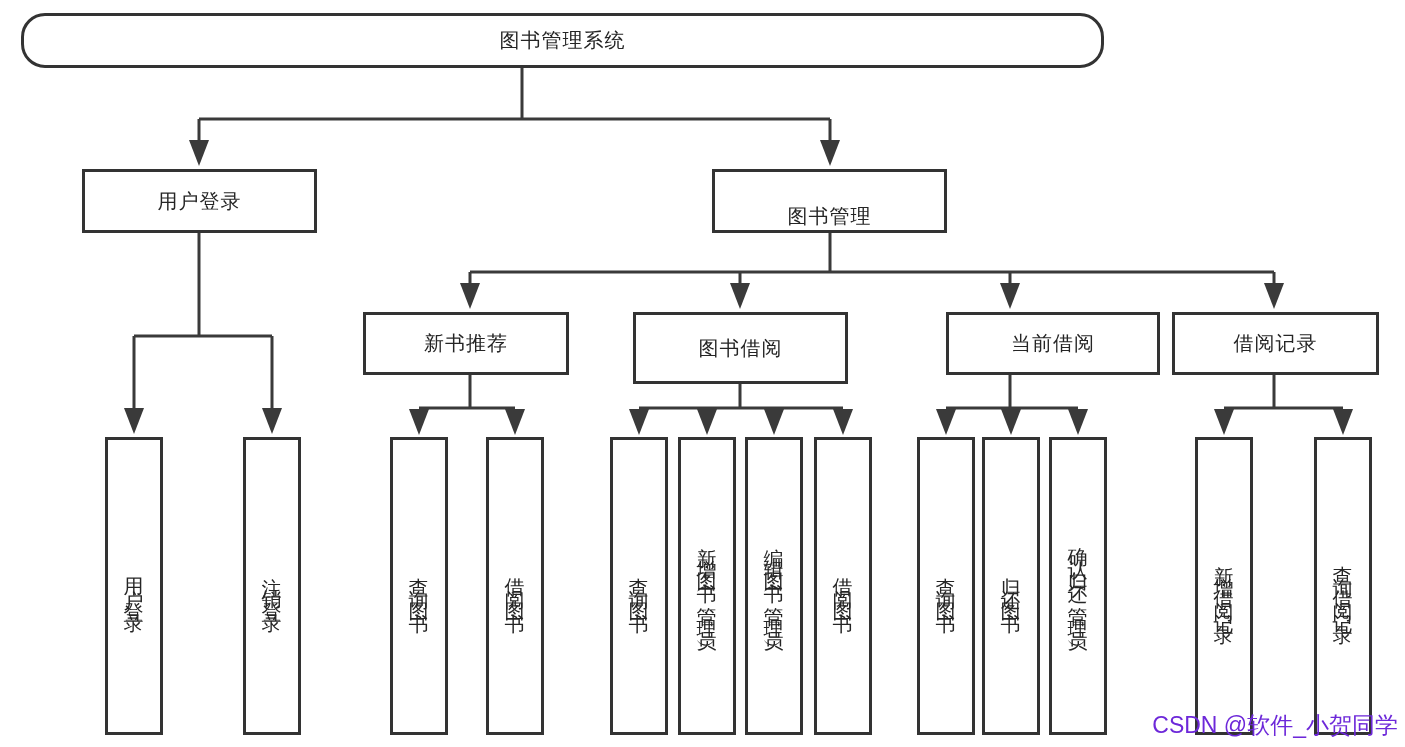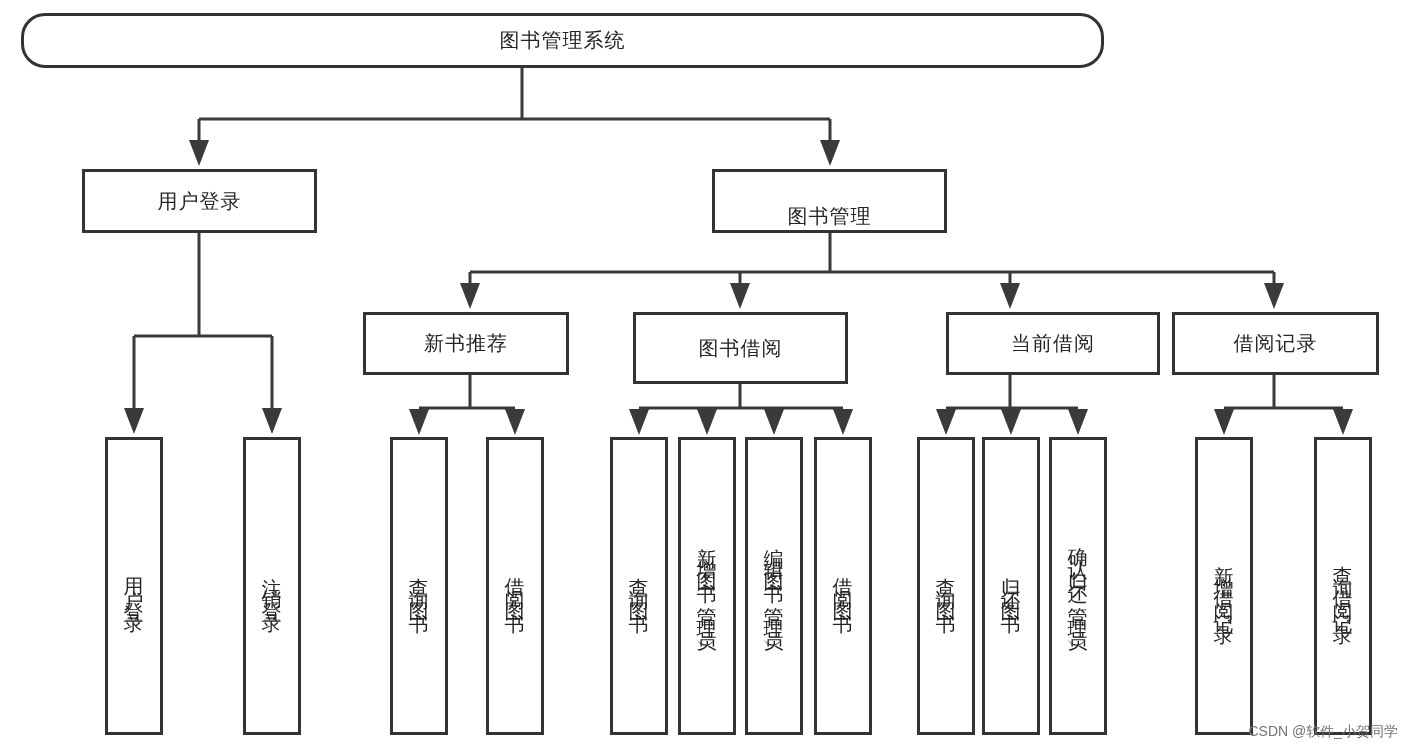--- a/index.html
+++ b/index.html
@@ -56,22 +56,22 @@
   .leaf     { top: 437px; width: 58px; height: 298px; }
   .l-a1 { left: 105px; }  .l-a2 { left: 243px; }
   .l-b1 { left: 390px; }  .l-b2 { left: 486px; }
   .l-c1 { left: 610px; }  .l-c2 { left: 678px; }  .l-c3 { left: 745px; }  .l-c4 { left: 814px; }
   .l-d1 { left: 917px; }  .l-d2 { left: 982px; }  .l-d3 { left: 1049px; }
   .l-e1 { left: 1195px; } .l-e2 { left: 1314px; }
   .watermark {
     position: absolute;
     right: 7px;
     bottom: 6px;
-    font-size: 14px;
-    color: #737373;
+    font-size: 23px;
+    color: #6d28d9;
     z-index: 2;
     white-space: nowrap;
   }
 </style>
 </head>
 <body>
 
 <div class="stage">
 
   <svg class="connectors" width="1405" height="747" viewBox="0 0 1405 747">

